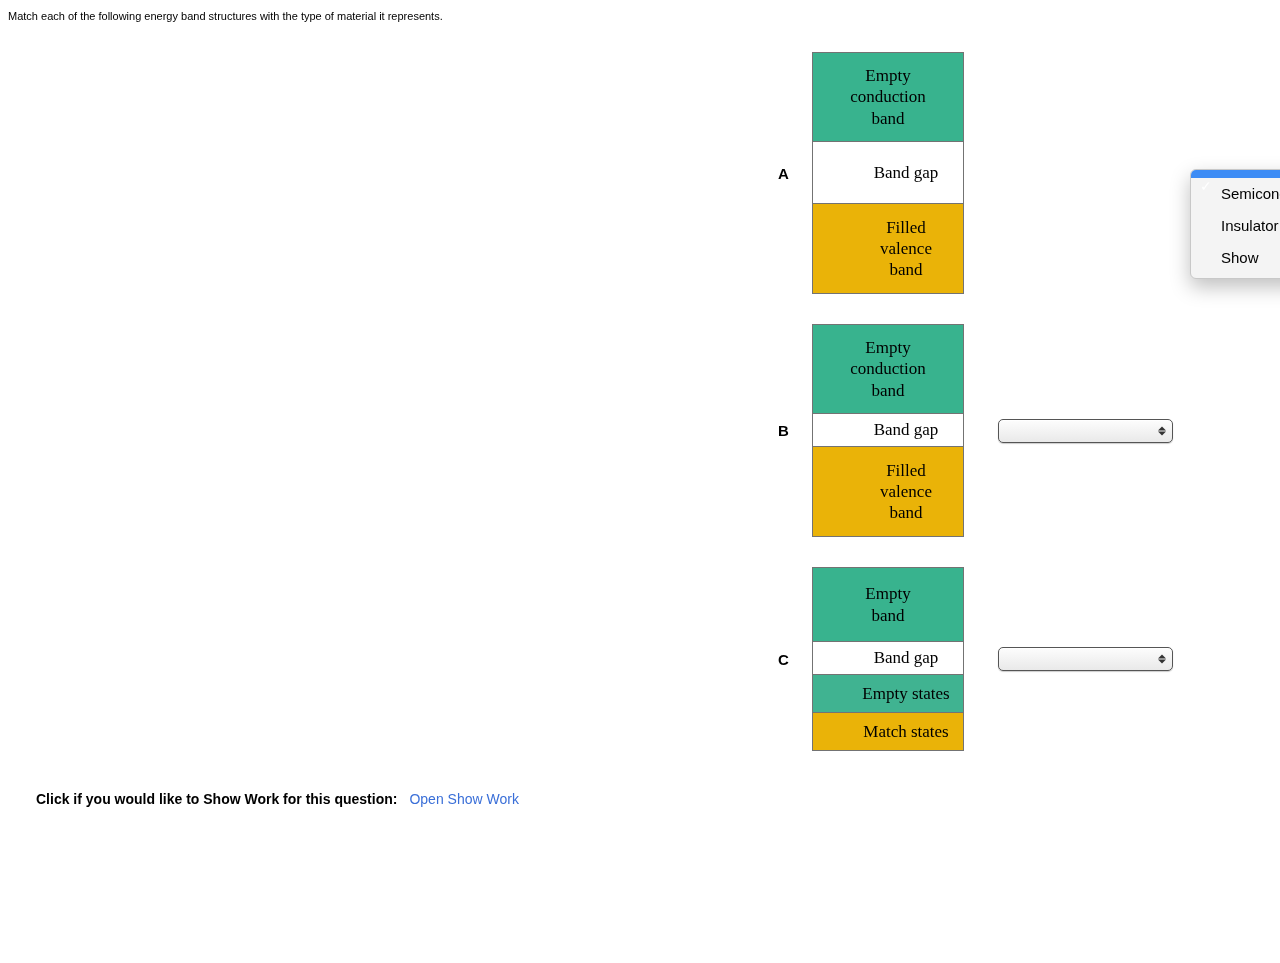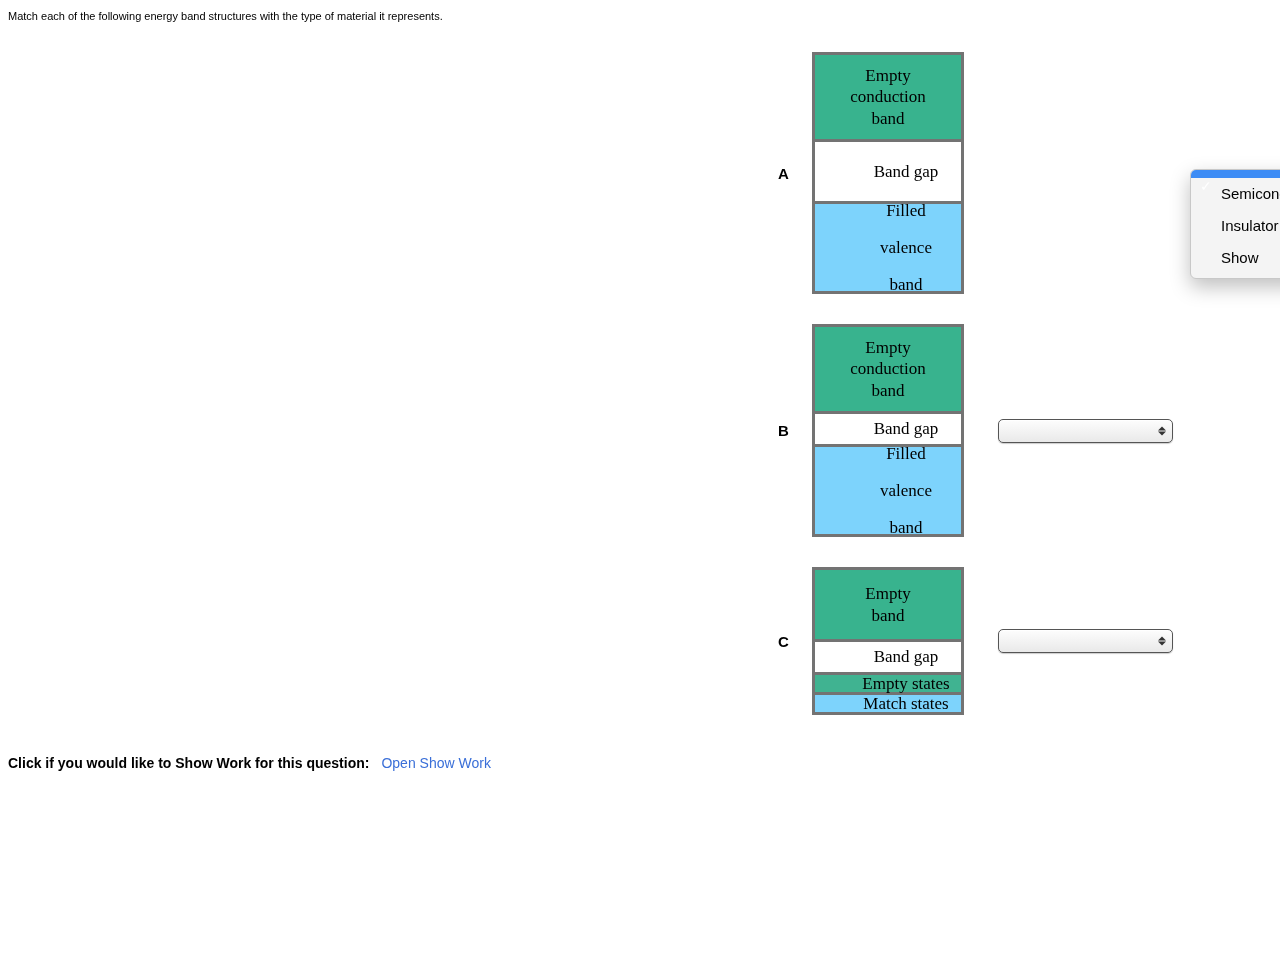--- a/index.html
+++ b/index.html
@@ -33,43 +33,43 @@
       width: 18px;
       text-align: left;
     }
     .diagram {
       display: flex;
       flex-direction: column;
       width: 152px;
       flex-shrink: 0;
     }
     .band {
-      border: 3px solid #737373;
+      border: 1px solid #737373;
       text-align: center;
       display: flex;
       flex-direction: column;
       justify-content: center;
       align-items: center;
       font-family: "Times New Roman", serif;
       font-size: 17px;
       line-height: 1.25;
       padding: 2px 4px;
     }
     .band.green { background: #38b38e; color: #000; }
-    .band.blue  { background: #7dd3fc; color: #000; gap: 16px; }
+    .band.blue  { background: #eab308; color: #000; }
     .band.white { background: #fff; color: #000; }
     .band.green-alt { background: #40b391; color: #000; }
     .band + .band { border-top: none; padding-left: 40px; }
 
     
     .h-tall   { height: 90px; }
     .h-med    { height: 75px; }
     .h-gap-l  { height: 62px; }
     .h-gap-s  { height: 33px; }
-    .h-short  { height: 20px; }
+    .h-short  { height: 38px; }
 
     .dropdown-closed {
       width: 175px;
       height: 24px;
       border: 1px solid #555;
       border-radius: 5px;
       background: linear-gradient(#fdfdfd, #e9e9e9);
       box-shadow: inset 0 1px 0 #fff, 0 1px 1px rgba(0,0,0,0.2);
       position: relative;
       display: flex;
@@ -131,20 +131,21 @@
       position: relative;
     }
     .footer {
       margin-top: 40px;
       font-family: Verdana, sans-serif;
       font-size: 14px;
       font-weight: bold;
       display: flex;
       gap: 12px;
       align-items: baseline;
+      margin-left: 28px;
     }
     .footer-link { color: #3a6fd8; font-weight: normal; }
   </style>
 </head>
 <body>
 
 <div class="question-text">Match each of the following energy band structures with the type of material it represents.</div>
 
 <div class="diagrams" id="diagram-list">
     <div class="row">

